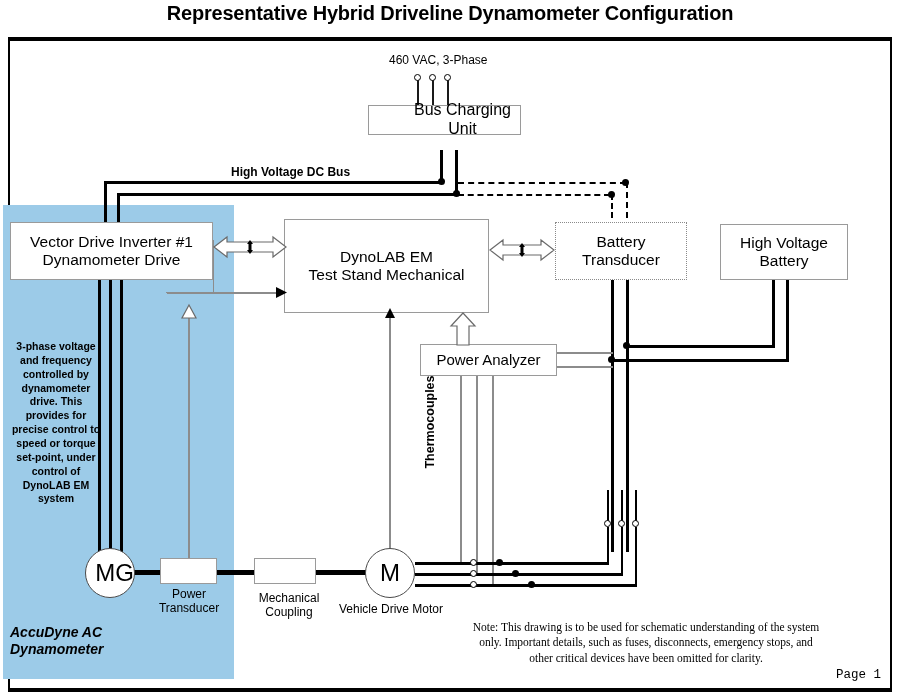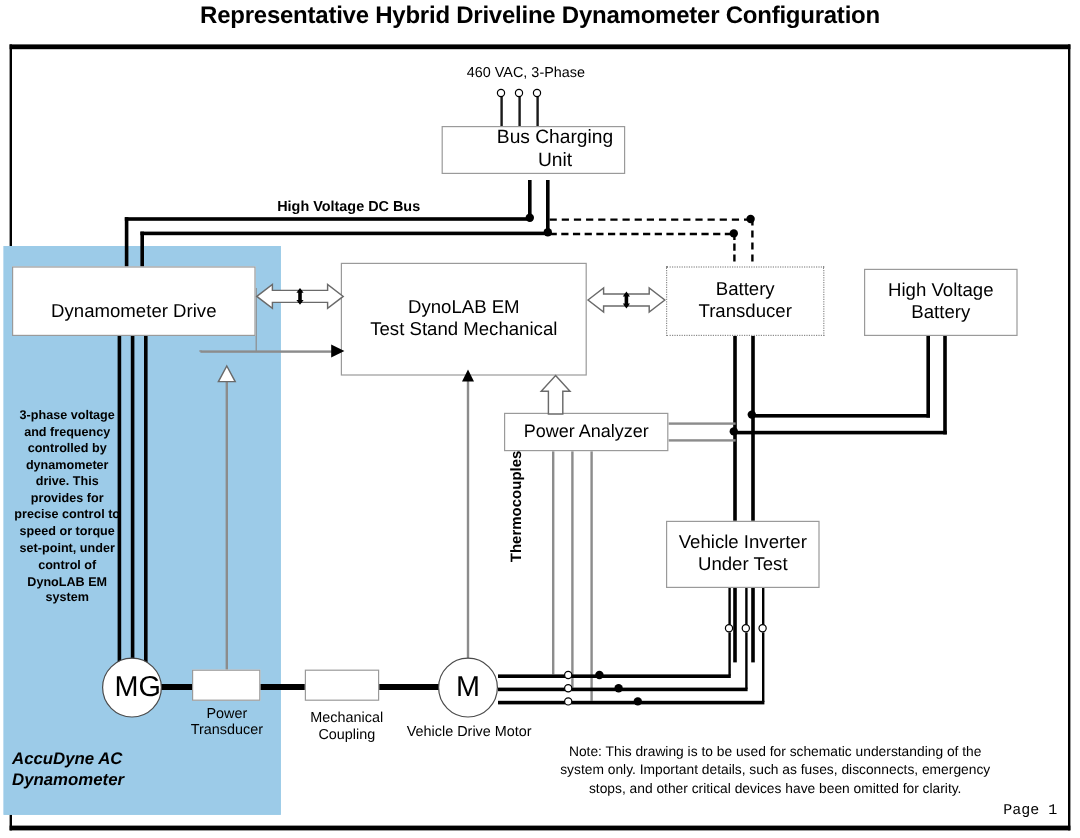--- a/index.html
+++ b/index.html
@@ -48,21 +48,21 @@
   #lab-torque{left:146px;top:587px;width:86px;text-align:center;white-space:normal;line-height:1.2;}
   #lab-mechcoup{left:246px;top:591px;width:86px;text-align:center;white-space:normal;line-height:1.2;}
   #lab-vdm{left:332px;top:602px;width:118px;text-align:center;white-space:normal;}
   #lab-thermo{
     left:360px;top:415px;width:140px;text-align:center;
     transform:rotate(-90deg);transform-origin:center center;
     font-weight:bold;font-size:12.5px;
   }
   #note{
     position:absolute;left:466px;top:620px;width:360px;text-align:center;
-    font-size:11.5px;line-height:1.33;color:#000;z-index:7;
+    font-size:11.5px;line-height:1.33;color:#000;z-index:7;font-family:Liberation Serif, serif;
   }
   #pageno{position:absolute;left:836px;top:668px;font-size:12.5px;color:#000;z-index:7;font-family:Liberation Mono, monospace;}
 
   
   .w{position:absolute;background:#000;z-index:4;}
   .w.thin{background:#1a1a1a;}
   .w.gray{background:#8c8c8c;}
   .dashH{position:absolute;height:0;border-top:2px dashed #000;z-index:4;}
   .dashV{position:absolute;width:0;border-left:2px dashed #000;z-index:4;}
   .dot{position:absolute;width:7px;height:7px;border-radius:50%;background:#000;z-index:8;}
@@ -98,21 +98,21 @@
   <div id="blue-panel"></div>
 
   <div class="lab" id="lab-460">460 VAC, 3-Phase</div>
   <div class="opencirc" style="left:414px;top:74px;"></div>
   <div class="opencirc" style="left:429px;top:74px;"></div>
   <div class="opencirc" style="left:444px;top:74px;"></div>
   <div class="w thin" style="left:417px;top:80px;width:2px;height:26px;"></div>
   <div class="w thin" style="left:432px;top:80px;width:2px;height:26px;"></div>
   <div class="w thin" style="left:447px;top:80px;width:2px;height:26px;"></div>
 
-  <div class="box" style="left:368px;top:105px;width:153px;height:40px;font-size:16px;padding-left:36px;">
+  <div class="box" style="left:368px;top:105px;width:153px;height:30px;font-size:16px;padding-left:36px;">
     <span class="lbl">Bus Charging Unit</span>
   </div>
 
   <div class="w" style="left:440px;top:150px;width:3px;height:32px;"></div>
   <div class="w" style="left:455px;top:150px;width:3px;height:44px;"></div>
 
   <div class="lab bold" id="lab-hvdc">High Voltage DC Bus</div>
 
   <div class="w" style="left:104px;top:181px;width:338px;height:2.5px;"></div>
   <div class="w" style="left:117px;top:193px;width:340px;height:2.5px;"></div>
@@ -125,21 +125,21 @@
 
   <div class="dashH" style="left:458px;top:182px;width:168px;"></div>
   <div class="dashH" style="left:458px;top:194px;width:152px;"></div>
   <div class="dot" style="left:622px;top:179px;"></div>
   <div class="dot" style="left:608px;top:191px;"></div>
   <div class="dashV" style="left:626px;top:182px;height:36px;"></div>
   <div class="dashV" style="left:611px;top:194px;height:24px;"></div>
 
   <div class="box" style="left:10px;top:222px;width:203px;height:58px;font-size:15.5px;z-index:7;">
     <span class="lbl">
-      <br>
+      <span>Vector Drive Inverter #1</span><br>
       <span>Dynamometer Drive</span>
     </span>
   </div>
 
   <div class="w" style="left:98px;top:280px;width:2.5px;height:272px;"></div>
   <div class="w" style="left:109px;top:280px;width:2.5px;height:272px;"></div>
   <div class="w" style="left:120px;top:280px;width:2.5px;height:272px;"></div>
 
   <div id="blue-note">3-phase voltage and  frequency controlled by dynamometer drive. This provides for precise control to speed or torque set-point, under control of DynoLAB EM system</div>
   <div id="accudyne">
@@ -221,26 +221,20 @@
   <div class="w gray" style="left:492px;top:376px;width:1.6px;height:208px;"></div>
 
   <div class="w gray" style="left:389px;top:316px;width:1.6px;height:234px;"></div>
   <div style="position:absolute;left:384px;top:308px;z-index:8;">
     <svg width="12" height="11" viewBox="0 0 12 11">
         <polygon points="6,0 11,10 1,10" fill="#000"></polygon>
       </svg>
   </div>
   <div class="lab bold" id="lab-thermo">Thermocouples</div>
 
-  <div class="box" style="left:555px;top:434px;width:128px;height:56px;font-size:15.5px;">
-    <span class="lbl">
-      <span>Vehicle Inverter</span><br>
-      <span>Under Test</span>
-    </span>
-  </div>
 
   <div class="w" style="left:607px;top:490px;width:2px;height:31px;"></div>
   <div class="w" style="left:621px;top:490px;width:2px;height:31px;"></div>
   <div class="w" style="left:635px;top:490px;width:2px;height:31px;"></div>
   <div class="opencirc" style="left:604px;top:520px;"></div>
   <div class="opencirc" style="left:618px;top:520px;"></div>
   <div class="opencirc" style="left:632px;top:520px;"></div>
   <div class="w" style="left:607px;top:527px;width:2px;height:36px;"></div>
   <div class="w" style="left:621px;top:527px;width:2px;height:47px;"></div>
   <div class="w" style="left:635px;top:527px;width:2px;height:58px;"></div>

